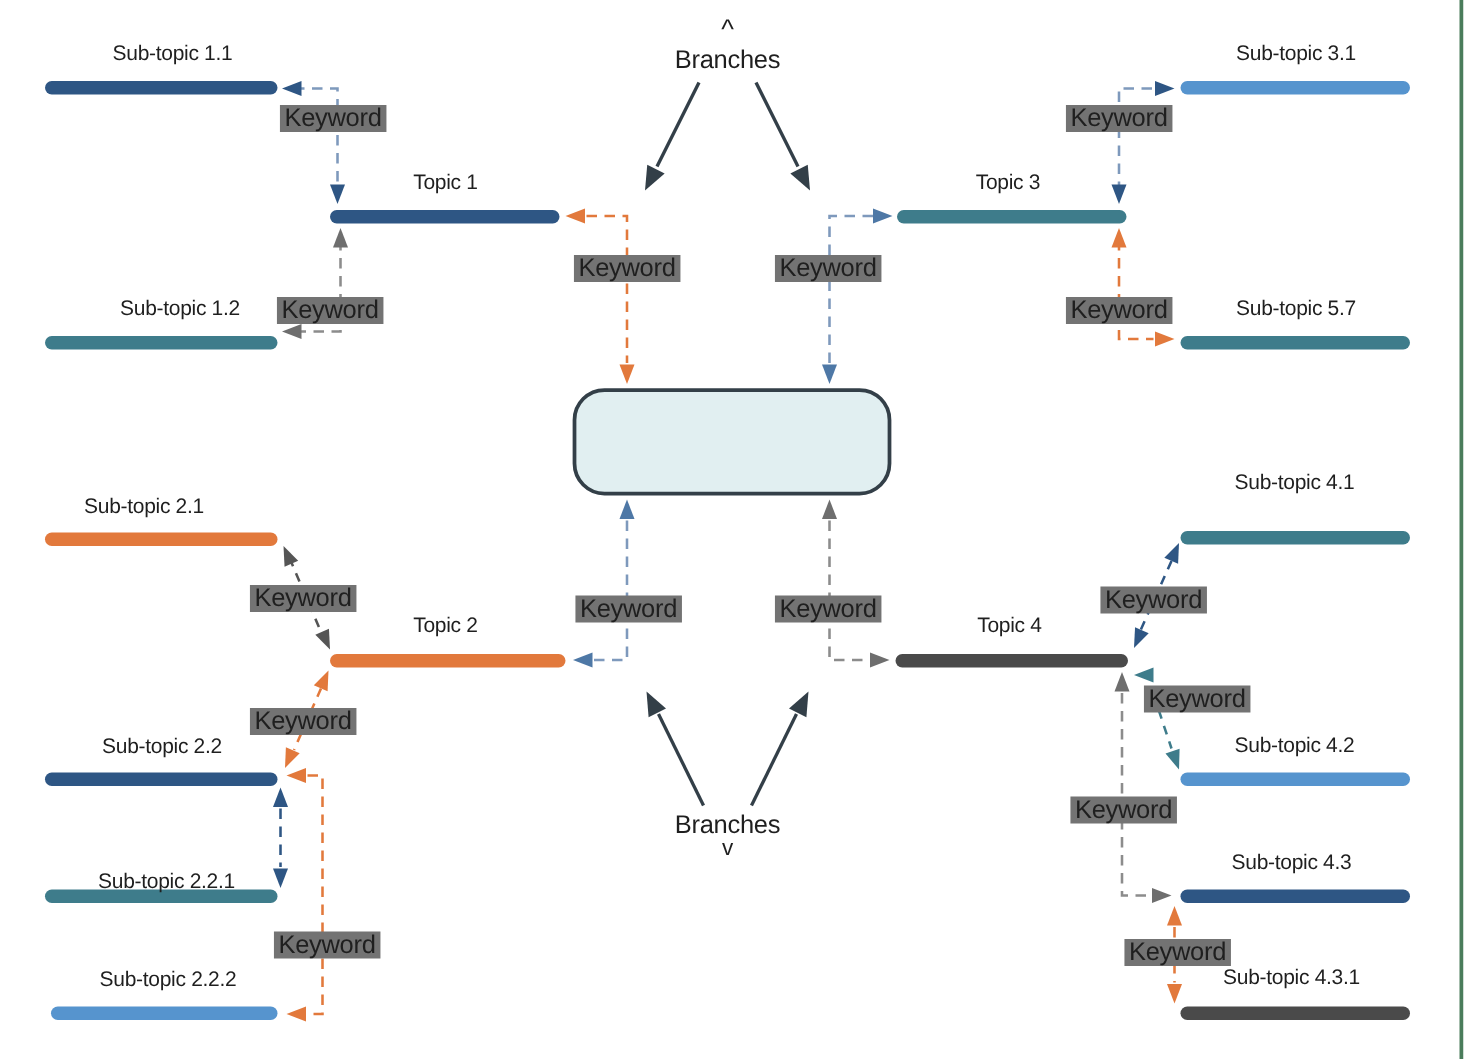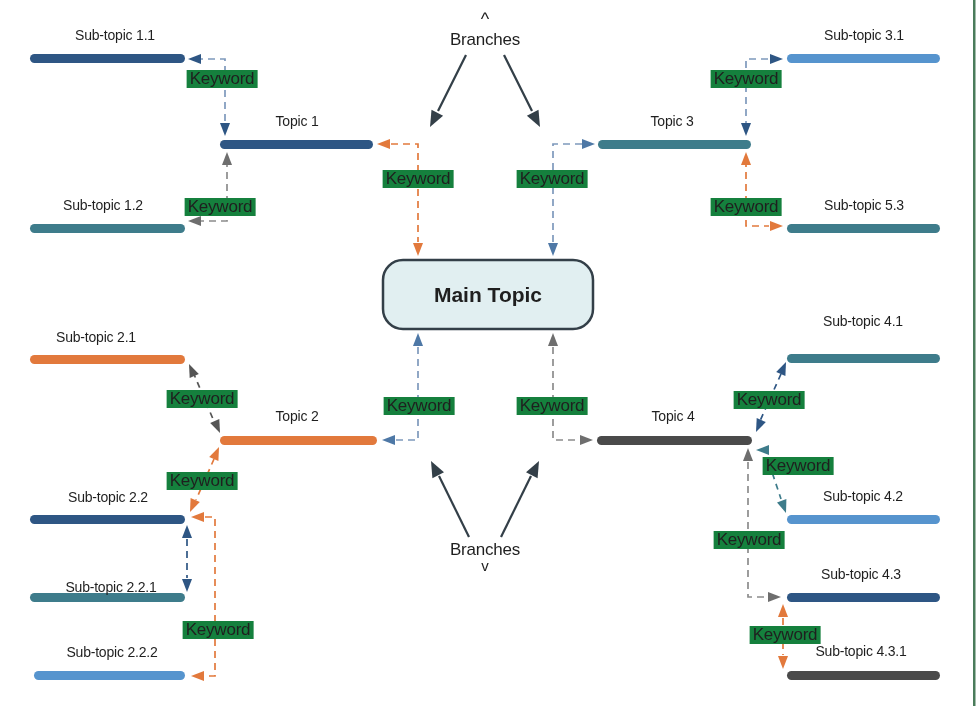--- a/index.html
+++ b/index.html
@@ -5,21 +5,21 @@
   html,body{margin:0;padding:0;background:#fff;}
   #stage{position:relative;width:977px;height:706px;background:#ffffff;overflow:hidden;
          font-family:"Liberation Sans",sans-serif;color:#1f1f1f;}
   #gfx{position:absolute;left:0;top:0;}
   .dash{fill:none;stroke-width:1.7;stroke-dasharray:7 5;}
   .dashd{fill:none;stroke-width:1.7;stroke-dasharray:6 5;}
   .solid{fill:none;stroke-width:2.2;}
   .lbl{position:absolute;transform:translateX(-50%);font-size:14px;line-height:1.05;
        white-space:nowrap;letter-spacing:-0.2px;}
   .kw{position:absolute;transform:translateX(-50%);font-size:17px;line-height:1.05;
-      white-space:nowrap;background:#15803d;padding:0 3px;letter-spacing:-0.2px;}
+      white-space:nowrap;background:#737373;padding:0 3px;letter-spacing:-0.2px;}
   .caret{position:absolute;transform:translateX(-50%);font-size:17px;line-height:1;}
   #main-topic-box{position:absolute;left:383px;top:260px;width:210px;height:69px;
       display:flex;align-items:center;justify-content:center;
       font-size:21px;font-weight:bold;}
 </style>
 </head>
 <body>
 
 <div id="stage">
 
@@ -140,34 +140,33 @@
     <polygon points="431,461 444,472.3 432.4,478.2" fill="#333F48"></polygon>
     <path class="solid" d="M 501,537 L 531,476" stroke="#333F48"></path>
     <polygon points="539,461 537.6,478.2 526,472.3" fill="#333F48"></polygon>
   </g>
 
   <rect id="main-box-shape" x="383" y="260" width="210" height="69" rx="20" stroke-width="2.5" fill="#E1EFF1" stroke="#333F48"></rect>
 
   <rect x="973" y="0" width="2.5" height="706" fill="#4A7C5B"></rect>
 </svg>
 
-<div id="main-topic-box">Main Topic</div>
 
 <div class="caret" style="left:485px;top:10px;font-size:18px;">^</div>
 <div class="lbl" style="left:485px;top:31px;font-size:17px;">Branches</div>
 <div class="lbl" style="left:485px;top:541px;font-size:17px;">Branches</div>
 <div class="caret" style="left:485px;top:558px;font-size:15px;">v</div>
 
 <div class="lbl" style="left:115px;top:28px;">Sub-topic 1.1</div>
 <div class="lbl" style="left:297px;top:114px;">Topic 1</div>
-<div class="lbl" style="left:103px;top:198px;">Sub-topic 1.2</div>
+<div class="lbl" style="left:120px;top:198px;">Sub-topic 1.2</div>
 
 <div class="lbl" style="left:864px;top:28px;">Sub-topic 3.1</div>
 <div class="lbl" style="left:672px;top:114px;">Topic 3</div>
-<div class="lbl" style="left:864px;top:198px;">Sub-topic 5.3</div>
+<div class="lbl" style="left:864px;top:198px;">Sub-topic 5.7</div>
 
 <div class="lbl" style="left:96px;top:330px;">Sub-topic 2.1</div>
 <div class="lbl" style="left:297px;top:409px;">Topic 2</div>
 <div class="lbl" style="left:108px;top:490px;">Sub-topic 2.2</div>
 <div class="lbl" style="left:111px;top:580px;">Sub-topic 2.2.1</div>
 <div class="lbl" style="left:112px;top:645px;">Sub-topic 2.2.2</div>
 
 <div class="lbl" style="left:673px;top:409px;">Topic 4</div>
 <div class="lbl" style="left:863px;top:314px;">Sub-topic 4.1</div>
 <div class="lbl" style="left:863px;top:489px;">Sub-topic 4.2</div>

